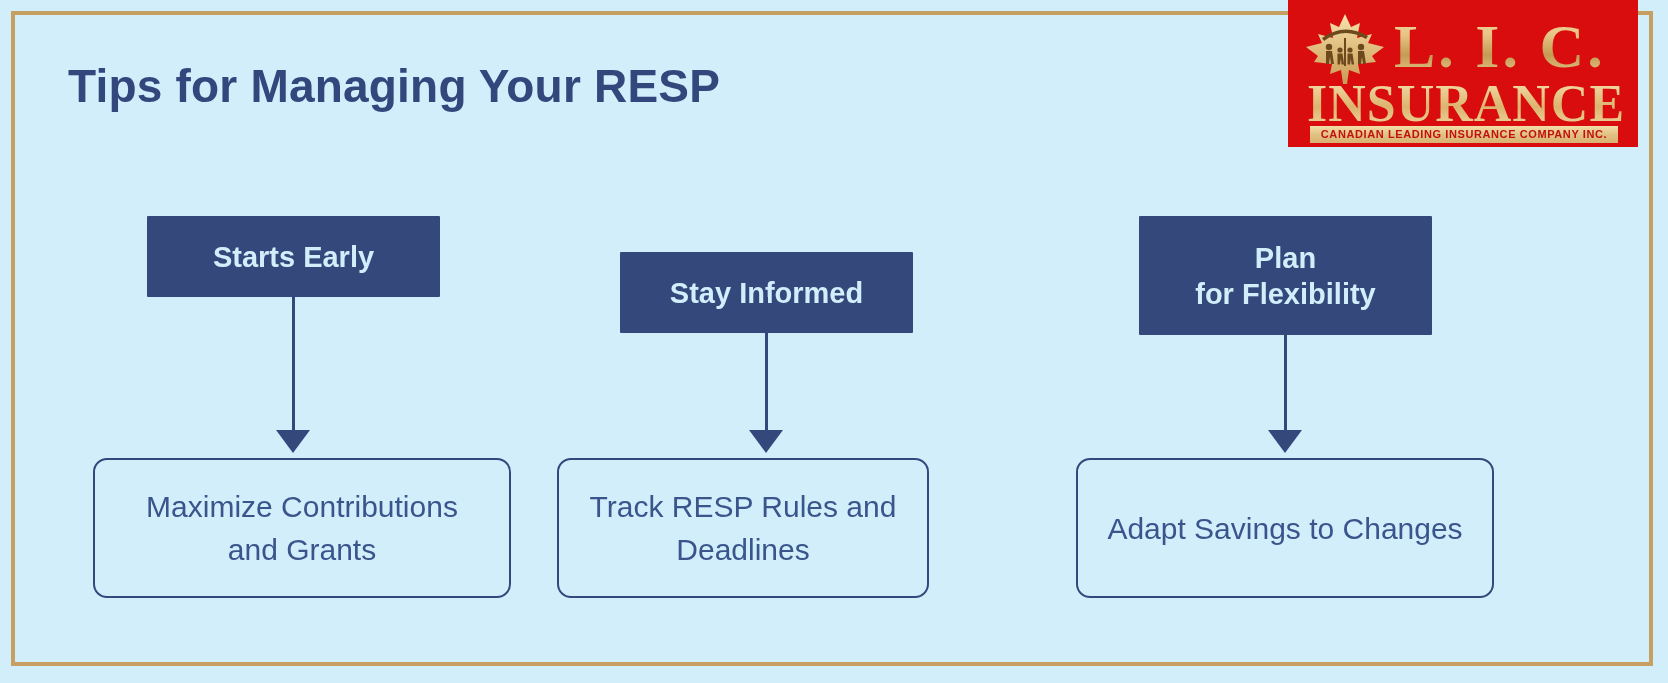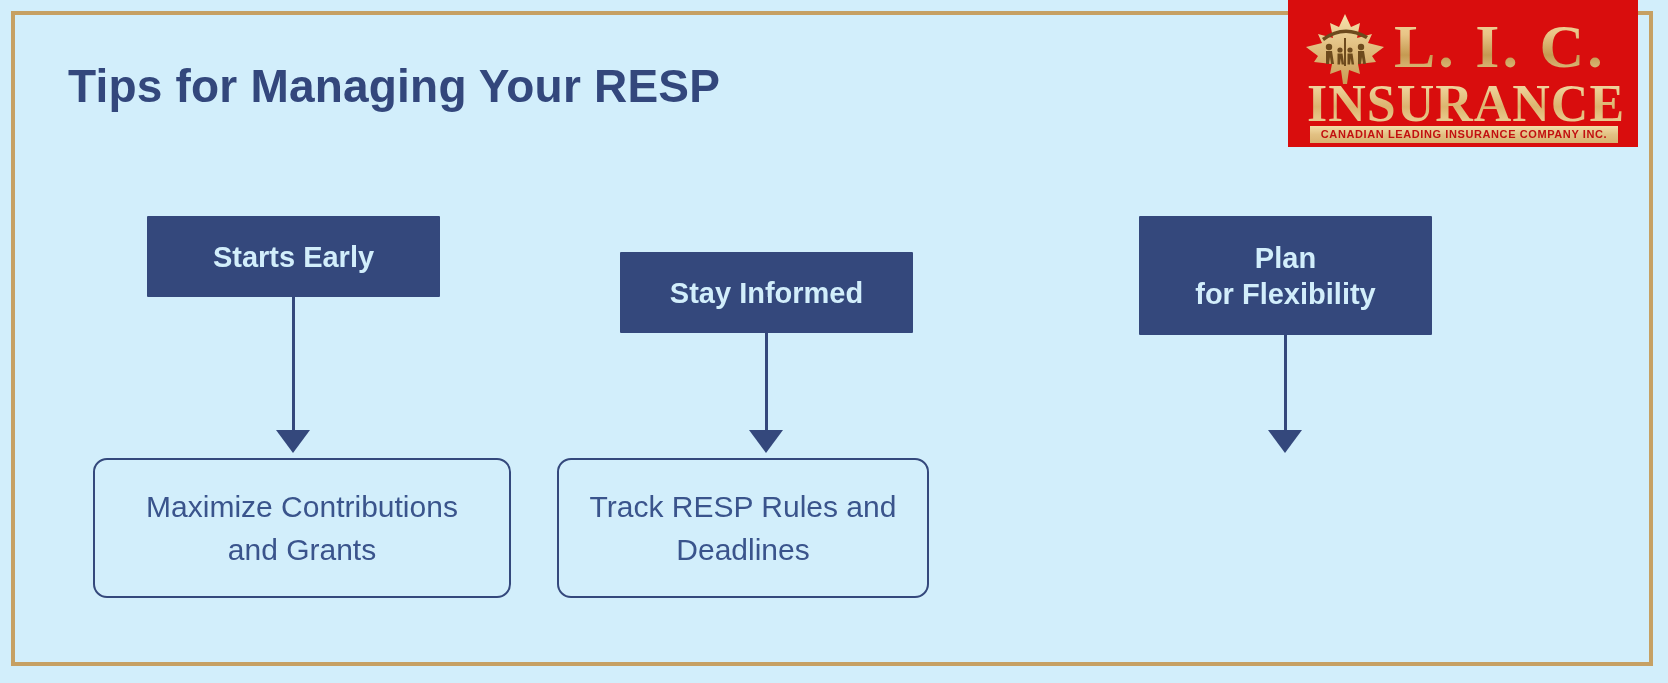--- a/index.html
+++ b/index.html
@@ -229,14 +229,17 @@
   </div>
 
   <div class="head-box" id="h2" style="left: 1139px; top: 216px; width: 293px; height: 119px;">
     <span>
       <span>Plan</span><br>
       <span>for  Flexibility</span>
     </span>
   </div>
   <div class="connector-line" id="cl2" style="left: 1284px; top: 319px; height: 111px;"></div>
   <div class="connector-head" id="ch2" style="left: 1268px; top: 430px;"></div>
+  <div class="body-box" id="b2" style="left: 1076px; top: 458px; width: 418px; height: 140px;">
+    <span>Adapt Savings to Changes</span>
+  </div>
 
 </div>
 
 </body></html>

